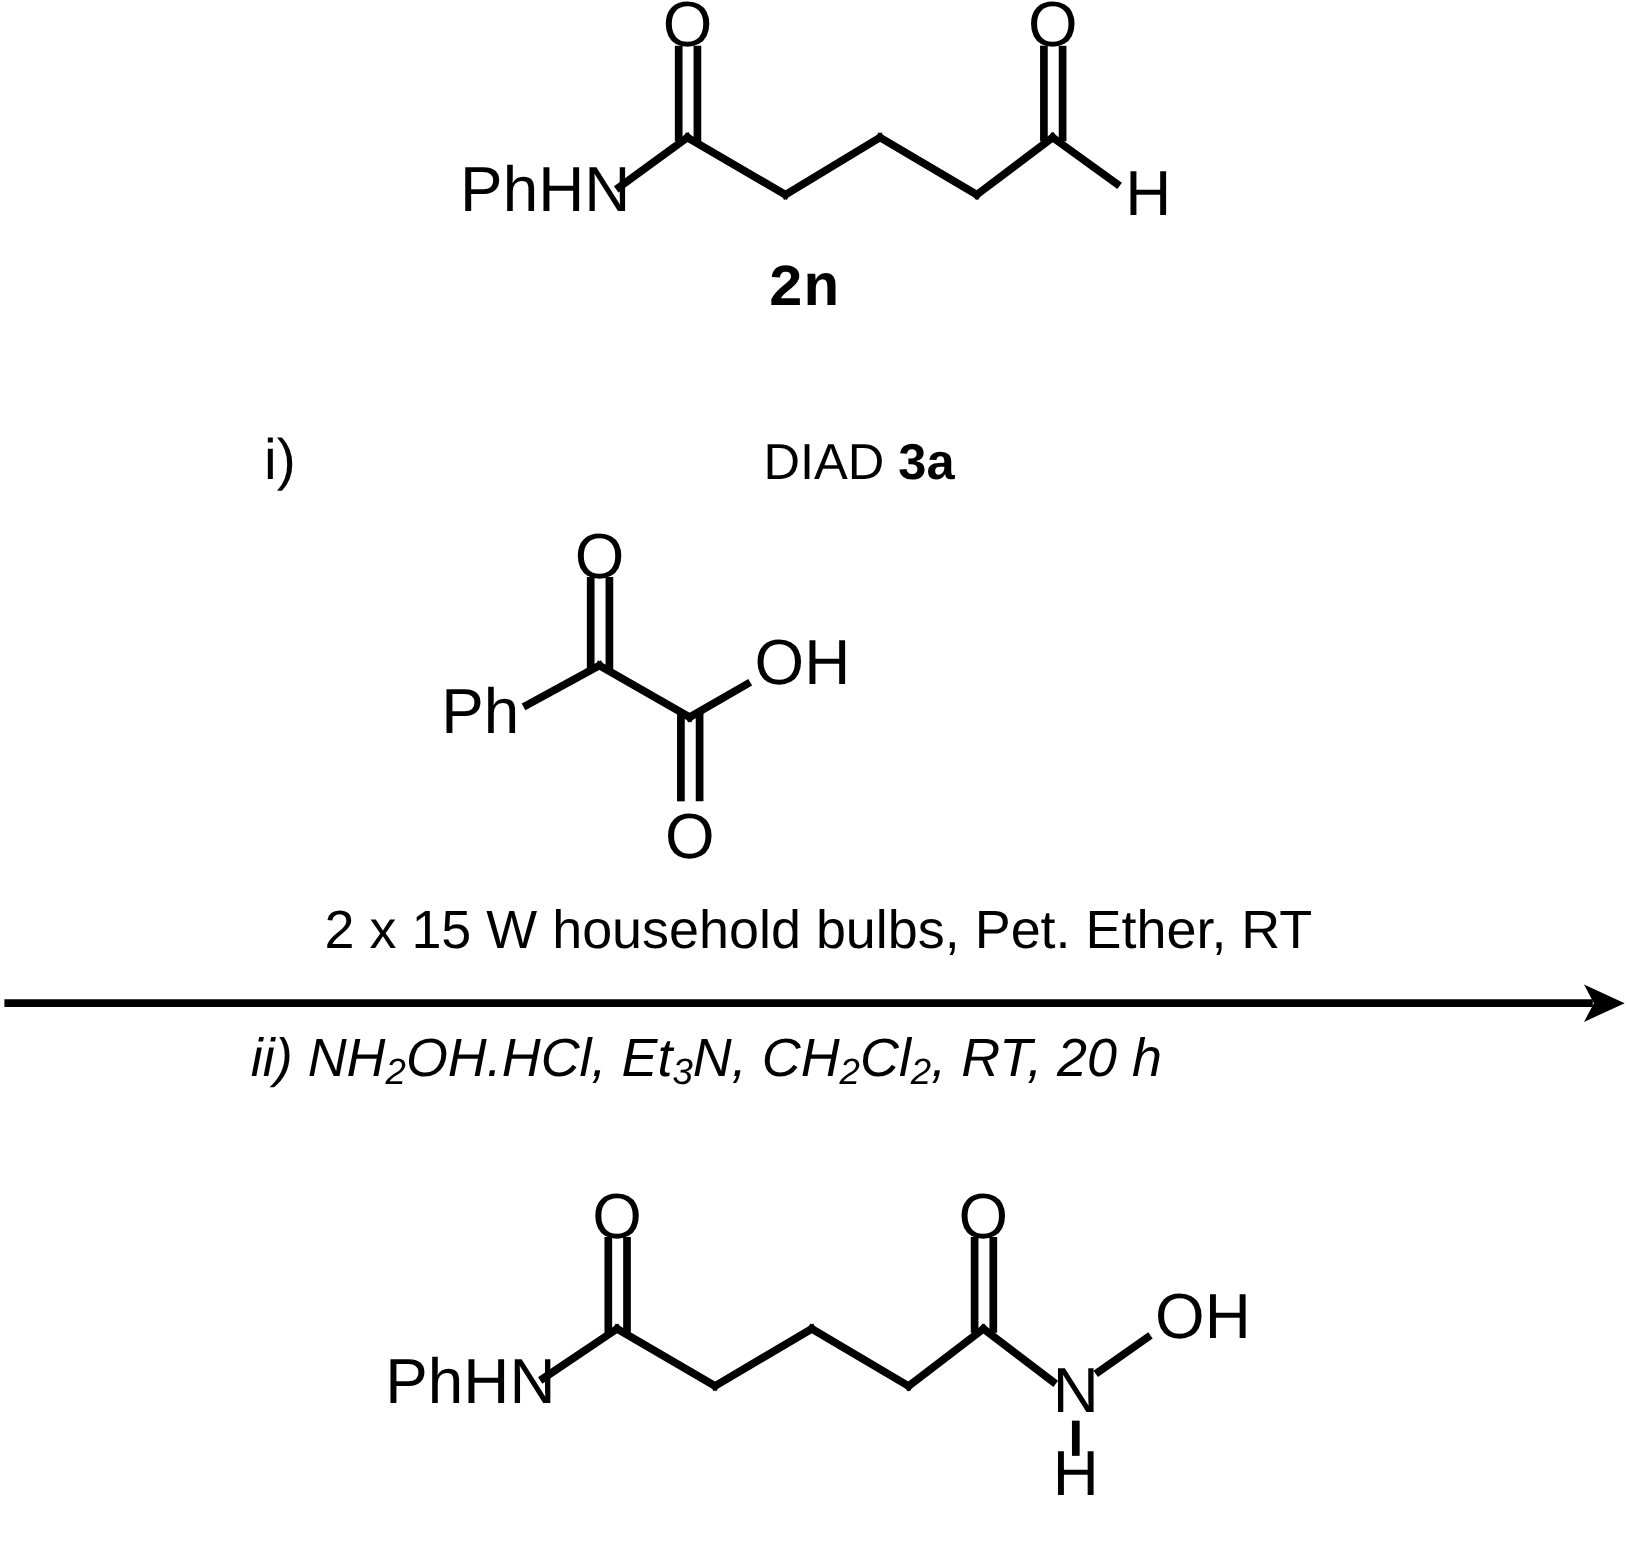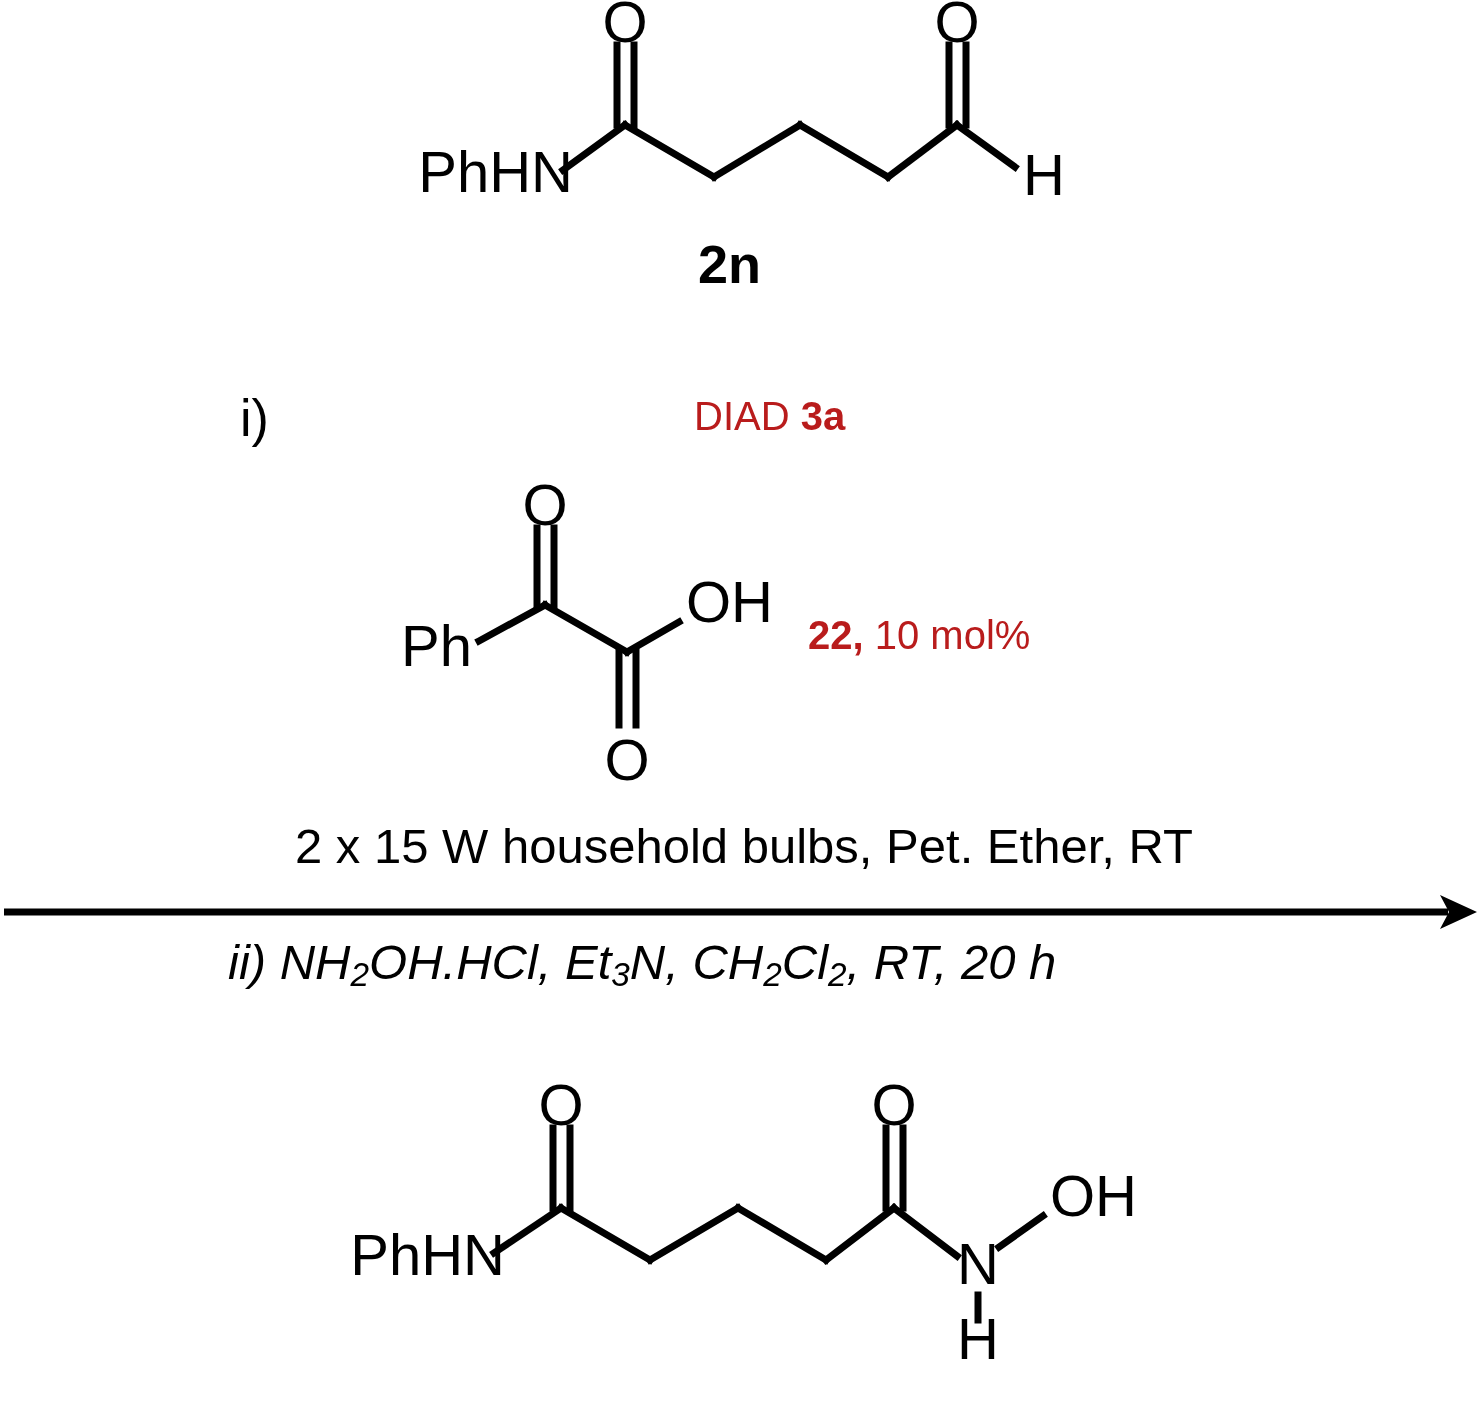--- a/index.html
+++ b/index.html
@@ -41,29 +41,29 @@
     font-family: "Liberation Sans", sans-serif;
     font-size: 52px;
     color: #000;
     line-height: 1;
     white-space: nowrap;
   }
 
   .reagent-text {
     position: absolute;
     font-family: "Liberation Sans", sans-serif;
-    font-size: 40px;
-    color: #b91c1c;
+    font-size: 46px;
+    color: #000000;
     line-height: 1;
     white-space: nowrap;
   }
 
   .cmpd-id {
     position: absolute;
-    font-family: Liberation Sans, sans-serif;
+    font-family: Liberation Mono, monospace;
     font-size: 50px;
     color: #000;
     line-height: 1;
     white-space: nowrap;
   }
 
   svg { display: block; }
   svg text {
     font-family: "Liberation Sans", sans-serif;
     fill: #000;
@@ -127,23 +127,20 @@
         <line x1="619" y1="182" x2="619" y2="255"></line>
         <line x1="636" y1="182" x2="636" y2="255"></line>
       </g>
       <text x="472" y="196" font-size="58" text-anchor="end">Ph</text>
       <text x="545" y="55" font-size="58" text-anchor="middle">O</text>
       <text x="686" y="152" font-size="58" text-anchor="start">OH</text>
       <text x="627" y="310" font-size="58" text-anchor="middle">O</text>
     </svg>
   </div>
 
-  <div class="reagent-text" style="left:808px; top:615px;">
-    <span class="bold">22,</span><span>&nbsp;</span><span>10 mol%</span>
-  </div>
 
   <div class="cond-line" style="left:295px; top:822px;">2 x 15 W household bulbs, Pet. Ether, RT</div>
 
   <div class="abs" style="left:0px; top:885px;">
     <svg width="1479" height="55" viewBox="0 0 1479 55">
       <line x1="4" y1="27" x2="1448" y2="27" stroke="#000" stroke-width="7"></line>
       <polygon points="1440,10 1477,27 1440,44 1449,27" fill="#000"></polygon>
     </svg>
   </div>
 

